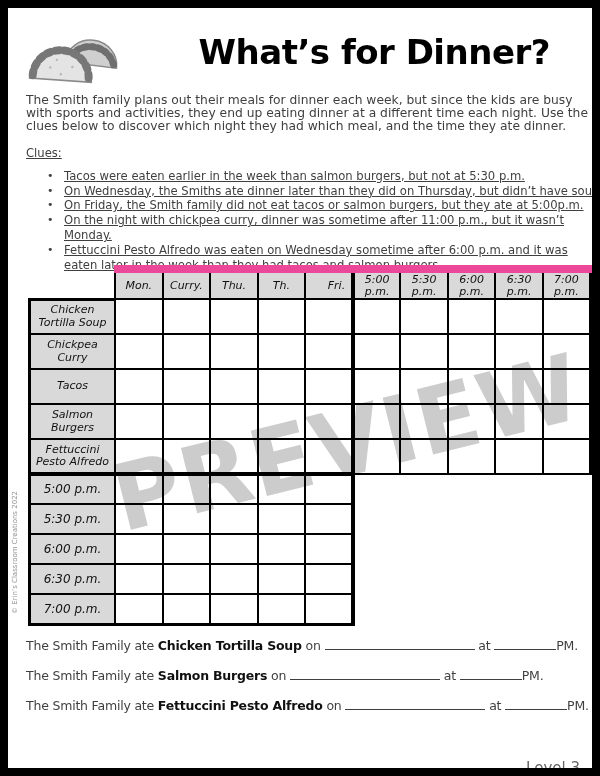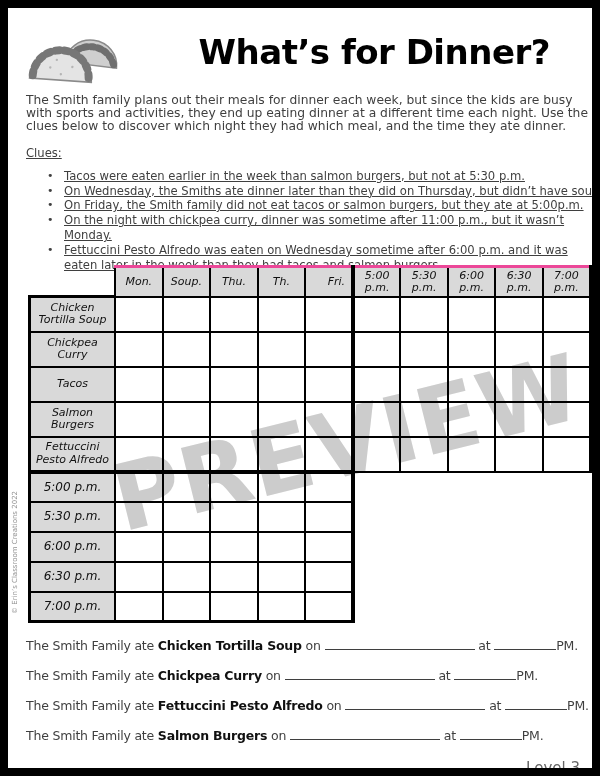--- a/index.html
+++ b/index.html
@@ -21,21 +21,21 @@
   .clues{position:absolute; left:18px; top:138px; width:570px; font-size:11.6px; line-height:14.8px;text-decoration:underline;}
   .clues .clues-label{display:block; margin-bottom:1px;}
   .clues ul{margin:8px; padding:0; list-style:none;}
   .clues li{position:relative; padding-left:30px; width:540px;}
   .clues li::before{content:"\2022"; position:absolute; left:13px; top:0; font-size:11px; color:#3f3f3f;}
   
   table.logic{position:absolute; left:20px; top:257px; border-collapse:collapse; table-layout:fixed;}
   .logic th,.logic td{border:2px solid #000; padding:0; box-sizing:border-box; background:#fff;}
   .logic th.corner{border:none; background:transparent; width:86px;}
   .logic th.h{
-    background:#d9d9d9; width:48px; height:30px; border-top:3px solid #ec4899;
+    background:#d9d9d9; width:48px; height:30px; border-top:8px solid #ec4899;
     font-style:italic; font-weight:400; font-size:11px; line-height:12px; color:#111; text-align:center;
   }
   .logic th.h.last{border-right:3px solid #000;}
   .logic th.h.sep,.logic td.sep{border-right:4px solid #000;padding-left:16px;}
   .logic td.last{border-right:3px solid #000;}
   .logic th.lbl{
     background:#d9d9d9; border-left:3px solid #000; padding:1px 4px;
     font-style:italic; font-weight:400; font-size:11px; line-height:12.5px; color:#111; text-align:center;
   }
   .logic tr.meal-first th.lbl{border-top:3px solid #000;}
@@ -98,21 +98,21 @@
       <li>On the night with chickpea curry, dinner was sometime after 11:00 p.m., but it wasn’t Monday.</li>
       <li>Fettuccini Pesto Alfredo was eaten on Wednesday sometime after 6:00 p.m. and it was eaten later in the week than they had tacos and salmon burgers.</li>
     </ul>
   </div>
 
   <table class="logic">
     <tbody>
         <tr>
       <th class="corner"></th>
       <th class="h">Mon.</th>
-      <th class="h">Soup.</th>
+      <th class="h">Curry.</th>
       <th class="h">Thu.</th>
       <th class="h">Th.</th>
       <th class="h sep">Fri.</th>
       <th class="h">5:00 p.m.</th>
       <th class="h">5:30 p.m.</th>
       <th class="h">6:00 p.m.</th>
       <th class="h">6:30 p.m.</th>
       <th class="h last">7:00 p.m.</th>
     </tr>
     <tr class="meal meal-first">
@@ -225,25 +225,22 @@
 
   <div class="watermark">PREVIEW</div>
 
   <div class="copyright">© Erin’s Classroom Creations 2022</div>
 
   <div class="answers">
     <div class="sentence">
       <span>The Smith Family ate</span> <b>Chicken Tortilla Soup</b> <span>on</span> <span class="blank blank-day"></span> <span>at</span> <span class="blank blank-time"></span><span>PM.</span>
     </div>
     <div class="sentence">
-      <span>The Smith Family ate</span> <b>Chickpea Curry</b> <span>on</span> <span class="blank blank-day"></span> <span>at</span> <span class="blank blank-time"></span><span>PM.</span>
+      <span>The Smith Family ate</span> <b>Salmon Burgers</b> <span>on</span> <span class="blank blank-day"></span> <span>at</span> <span class="blank blank-time"></span><span>PM.</span>
     </div>
     <div class="sentence">
       <span>The Smith Family ate</span> <b>Fettuccini Pesto Alfredo</b> <span>on</span> <span class="blank blank-day short"></span> <span>at</span> <span class="blank blank-time"></span><span>PM.</span>
     </div>
-    <div class="sentence">
-      <span>The Smith Family ate</span> <b>Salmon Burgers</b> <span>on</span> <span class="blank blank-day"></span> <span>at</span> <span class="blank blank-time"></span><span>PM.</span>
-    </div>
   </div>
 
   <div class="level">Level 3</div>
 
 </div>
 
 </body></html>

